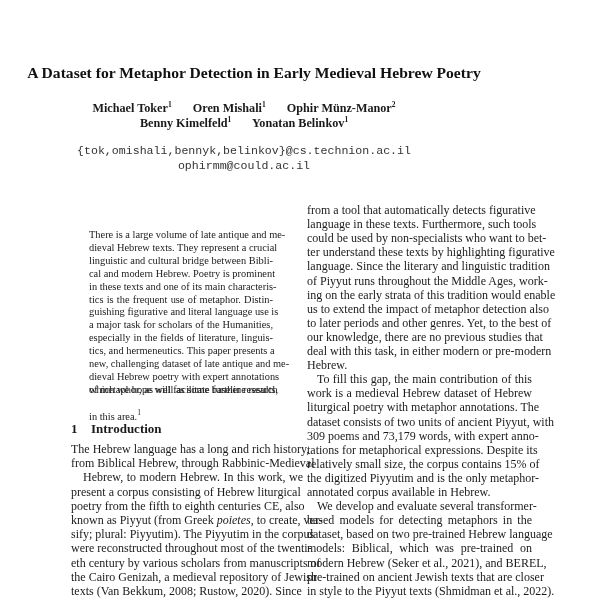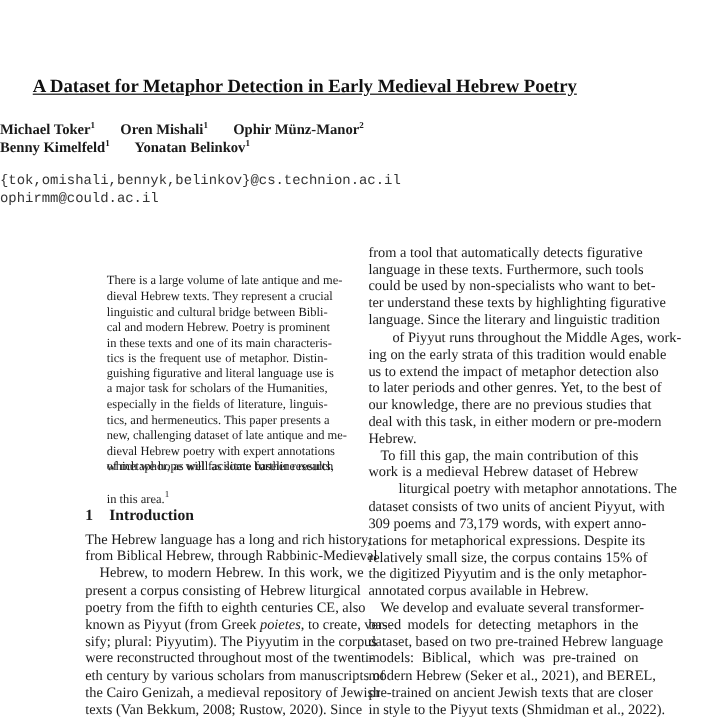--- a/index.html
+++ b/index.html
@@ -1,21 +1,21 @@
 <!DOCTYPE html>
 <html><head>
 <meta charset="utf-8">
 <style>
   html, body { margin: 0; padding: 0; background: #ffffff; }
   body { width: 600px; height: 600px; overflow: hidden; position: relative;
          font-family: "Liberation Serif", "DejaVu Serif", serif; color: #1a1a1a; }
   .page { position: absolute; left: 0; top: 0; width: 600px; height: 600px; background: #fff; }
   .title { position: absolute; left: 0; width: 508px; top: 64px; text-align: center;
-           font-weight: bold; font-size: 15.6px; color: #111; letter-spacing: 0; text-decoration: underline; }
-  .center-line { position: absolute; left: 0; width: 488px; text-align: left; font-size: 12.2px; }
+           font-weight: bold; font-size: 15.6px; color: #111; letter-spacing: 0; }
+  .center-line { position: absolute; left: 0; width: 488px; text-align: center; font-size: 12.2px; }
   .authors { font-weight: bold; }
   .authors span.gap { display: inline-block; width: 18px; }
   .mono { font-family: "Liberation Mono", "DejaVu Sans Mono", monospace; font-size: 11.6px; color: #333; }
   sup { font-size: 7.5px; vertical-align: 5px; line-height: 0; }
   .abstract-head { position: absolute; left: 89px; width: 184px; top: 206px; text-align: center;
                    font-weight: bold; font-size: 12.2px; }
   .col { position: absolute; }
   .line { position: absolute; left: 0; white-space: nowrap; text-align: justify; text-align-last: justify; overflow: visible; }
   .abs .line { font-size: 10.4px; width: 184px; }
   .left .line { font-size: 12px; width: 220px; }
@@ -85,30 +85,30 @@
       <div class="line" style="top: 142px;">texts (Van Bekkum, 2008; Rustow, 2020).  Since</div>
       <div class="line" style="top: 156.2px;">poetry was a prominent genre in late antique and</div>
     </div>
 
   <div class="col right" id="right-col" style="left:307px; top:203px; width:225px;">
       <div class="line" style="top: 0px;">from a tool that automatically detects figurative</div>
       <div class="line" style="top: 14.1px;">language in these texts.  Furthermore, such tools</div>
       <div class="line" style="top: 28.2px;">could be used by non-specialists who want to bet-</div>
       <div class="line" style="top: 42.3px;">ter understand these texts by highlighting figurative</div>
       <div class="line" style="top: 56.4px;">language. Since the literary and linguistic tradition</div>
-      <div class="line" style="top: 70.5px; margin-left: 20px;">of Piyyut runs throughout the Middle Ages, work-</div>
+      <div class="line" style="top: 70.5px;">of Piyyut runs throughout the Middle Ages, work-</div>
       <div class="line" style="top: 84.6px;">ing on the early strata of this tradition would enable</div>
       <div class="line" style="top: 98.7px;">us to extend the impact of metaphor detection also</div>
       <div class="line" style="top: 112.8px;">to later periods and other genres. Yet, to the best of</div>
       <div class="line" style="top: 126.9px;">our knowledge, there are no previous studies that</div>
       <div class="line" style="top: 141px;">deal with this task, in either modern or pre-modern</div>
       <div class="line last" style="top: 155.1px;">Hebrew.</div>
       <div class="line indent" style="top: 169.2px;">To fill this gap, the main contribution of this</div>
       <div class="line" style="top: 183.3px;">work is a medieval Hebrew dataset of Hebrew</div>
-      <div class="line" style="top: 197.4px; margin-left: 25px;">liturgical poetry with metaphor annotations. The</div>
+      <div class="line" style="top: 197.4px;">liturgical poetry with metaphor annotations. The</div>
       <div class="line" style="top: 211.5px;">dataset consists of two units of ancient Piyyut, with</div>
       <div class="line" style="top: 225.6px;">309 poems and 73,179 words, with expert anno-</div>
       <div class="line" style="top: 239.7px;">tations for metaphorical expressions.  Despite its</div>
       <div class="line" style="top: 253.8px;">relatively small size, the corpus contains 15% of</div>
       <div class="line" style="top: 267.9px;">the digitized Piyyutim and is the only metaphor-</div>
       <div class="line last" style="top: 282px;">annotated corpus available in Hebrew.</div>
       <div class="line indent" style="top: 296.1px;">We develop and evaluate several transformer-</div>
       <div class="line" style="top: 310.2px;">based models for detecting metaphors in the</div>
       <div class="line" style="top: 324.3px;">dataset, based on two pre-trained Hebrew language</div>
       <div class="line" style="top: 338.4px;">models:  Biblical, which was pre-trained on</div>

